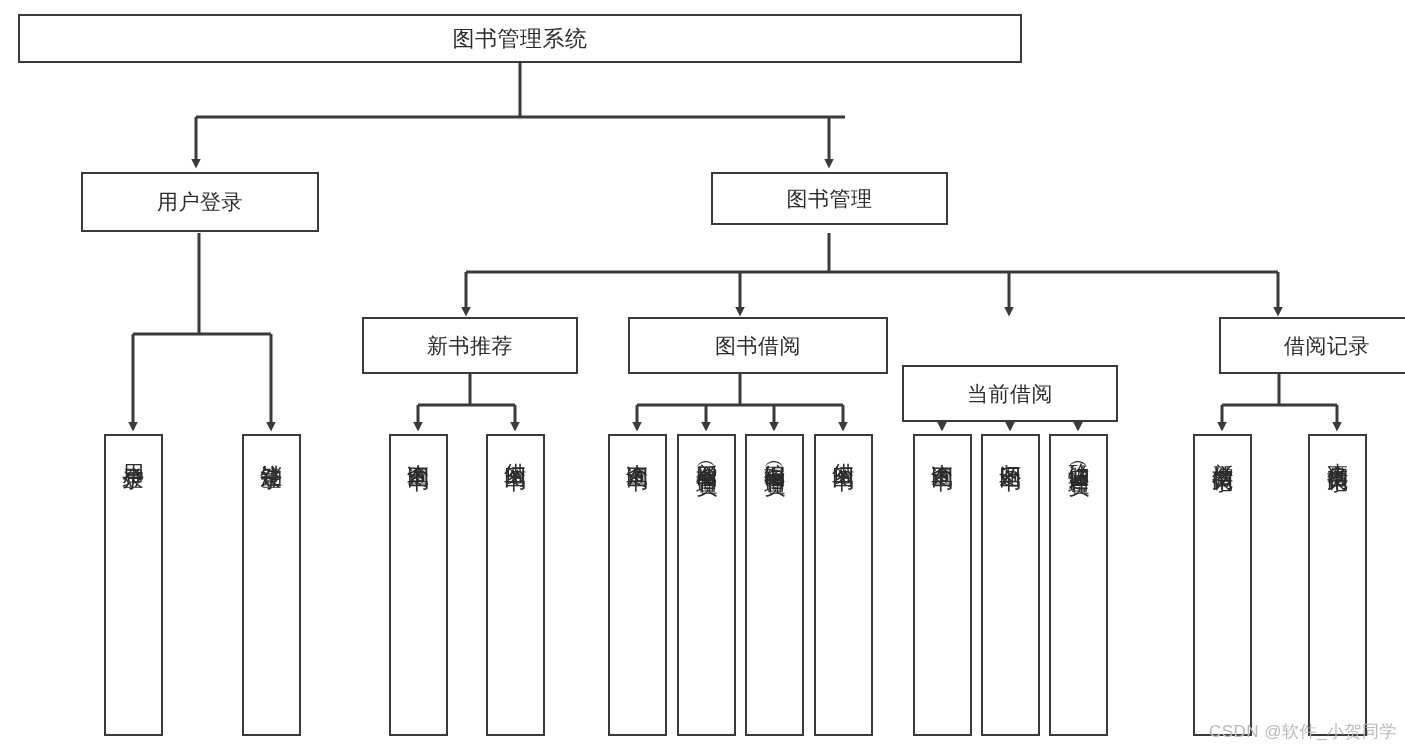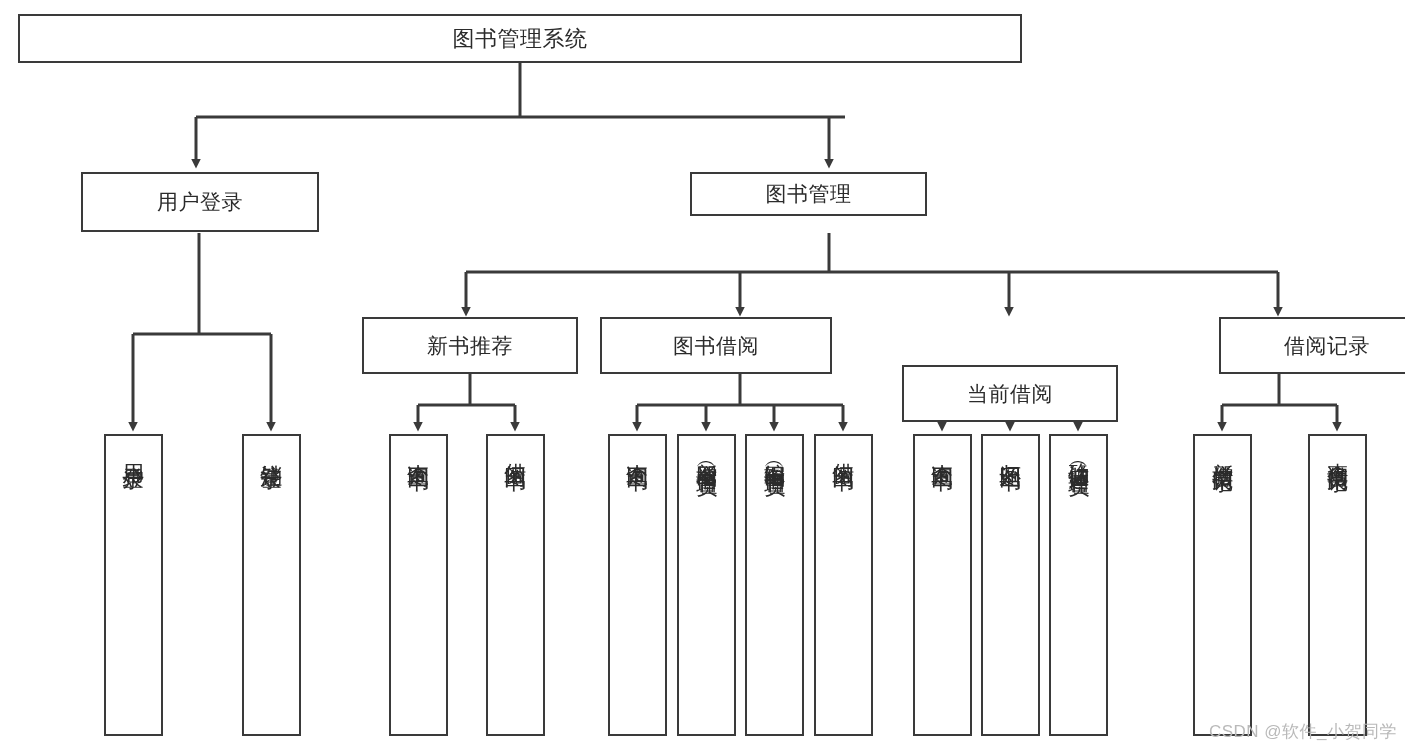--- a/index.html
+++ b/index.html
@@ -134,28 +134,28 @@
     </g>
   </svg>
 
   <div class="node h root" style="left:18px; top:14px; width:1004px; height:49px;">
     <span class="node-label">图书管理系统</span>
   </div>
 
   <div class="node h" style="left:81px; top:172px; width:238px; height:60px;">
     <span class="node-label">用户登录</span>
   </div>
-  <div class="node h" style="left:690px; top:172px; width:237px; height:44px;">
+  <div class="node h" style="left:711px; top:172px; width:237px; height:53px;">
     <span class="node-label">图书管理</span>
   </div>
 
   <div class="node h" style="left:362px; top:317px; width:216px; height:57px;">
     <span class="node-label">新书推荐</span>
   </div>
-  <div class="node h" style="left:600px; top:317px; width:232px; height:57px;">
+  <div class="node h" style="left:628px; top:317px; width:260px; height:57px;">
     <span class="node-label">图书借阅</span>
   </div>
   <div class="node h" style="left:902px; top:317px; width:216px; height:57px;margin-top:48px;">
     <span class="node-label">当前借阅</span>
   </div>
   <div class="node h" style="left:1219px; top:317px; width:216px; height:57px;">
     <span class="node-label">借阅记录</span>
   </div>
 
   <div class="node v" style="left:104px; top:434px; width:59px; height:302px;">

